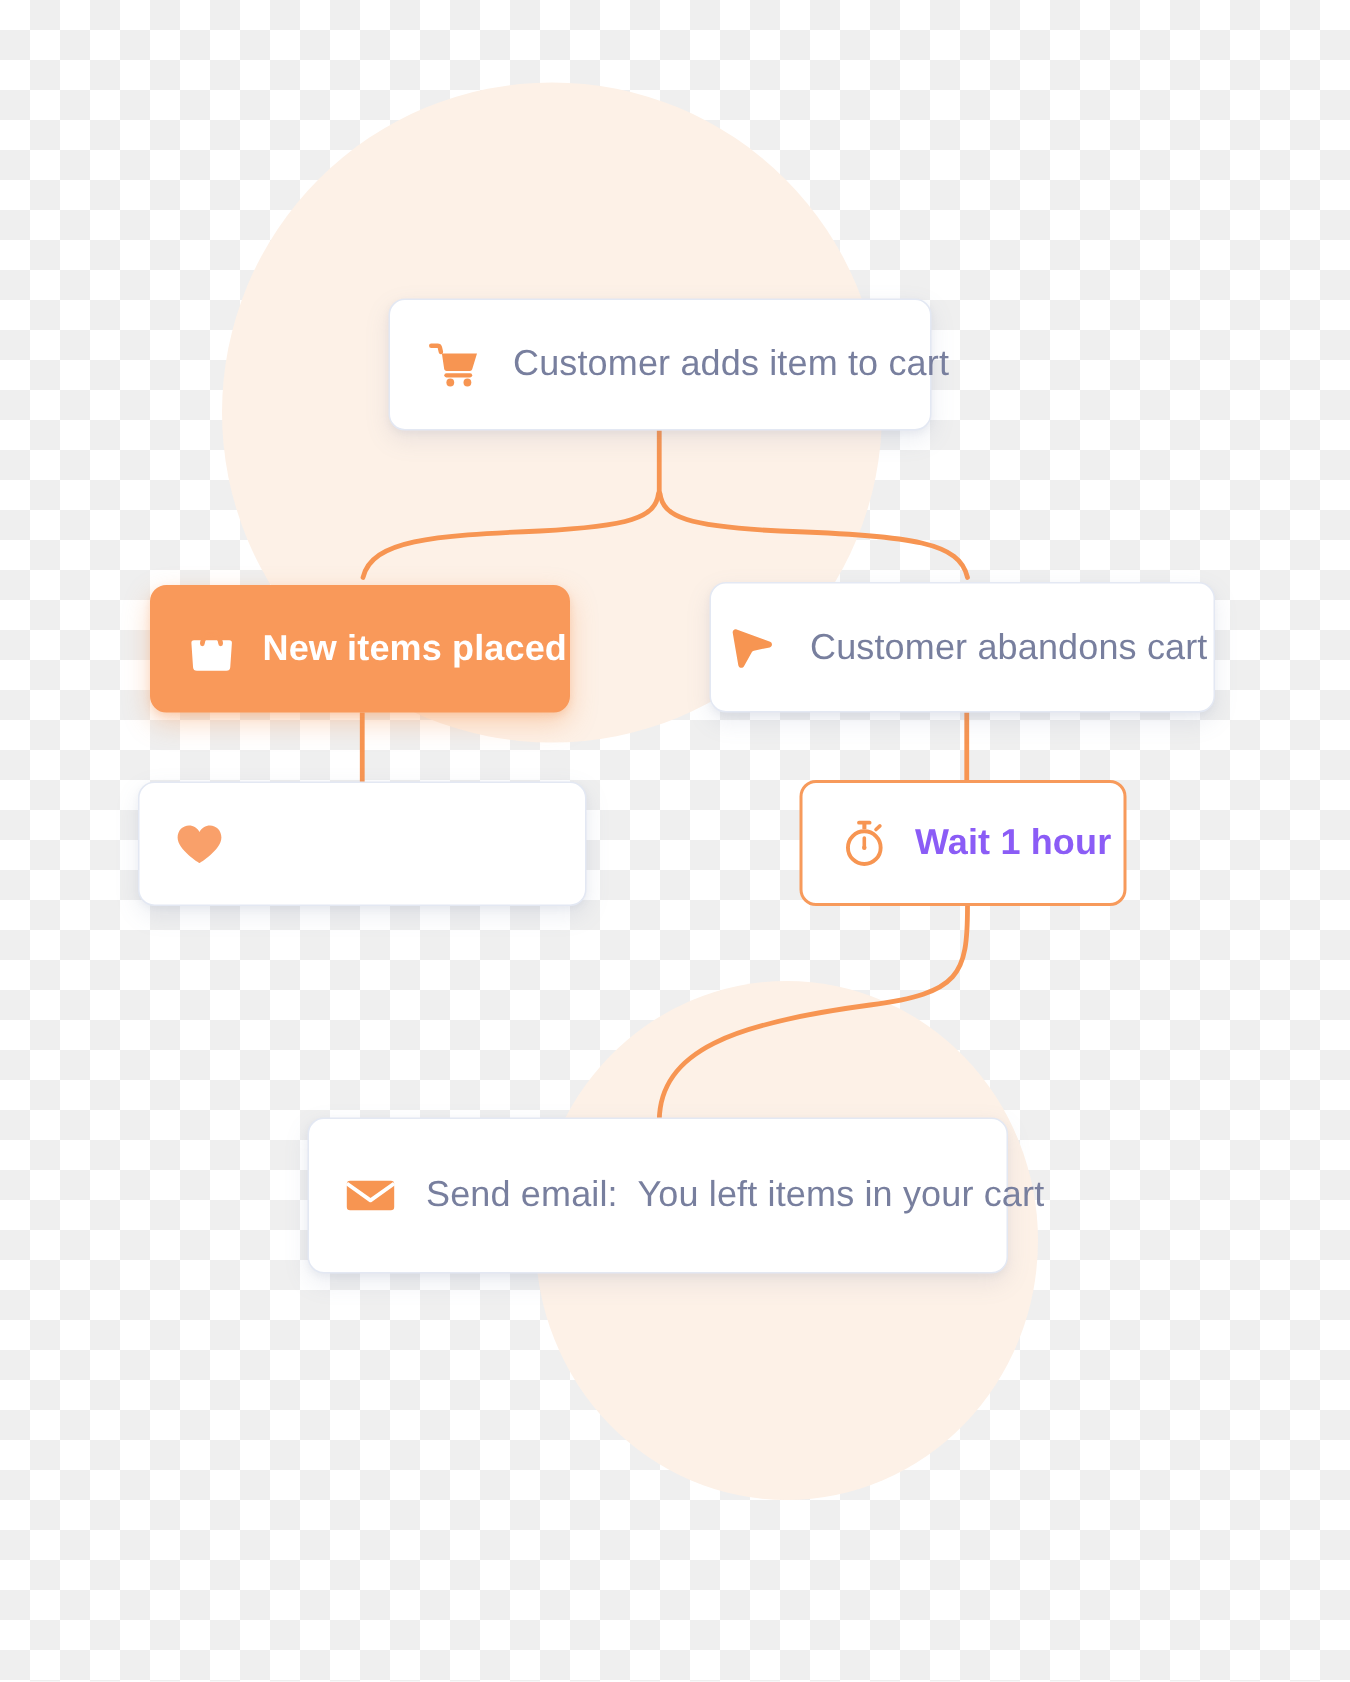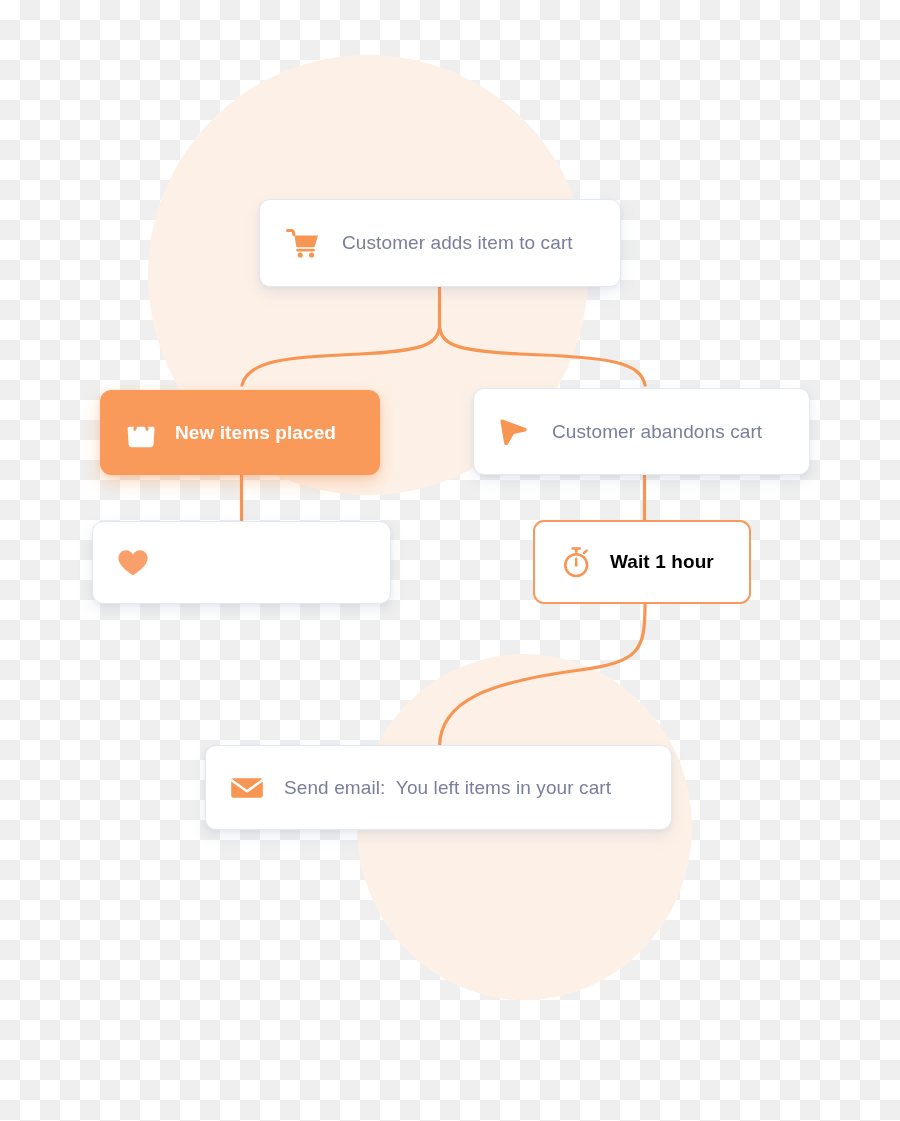--- a/index.html
+++ b/index.html
@@ -68,21 +68,21 @@
     box-shadow: 0 6px 16px rgba(108, 122, 160, 0.13),
                 0 2px 4px rgba(108, 122, 160, 0.07);
   }
   .node .icon {
     flex: 0 0 auto;
     display: flex;
     align-items: center;
     justify-content: center;
   }
   .node .label {
-    font-size: 19px;
+    font-size: 24px;
     color: #787f9e;
     letter-spacing: 0.1px;
     white-space: pre;
   }
 
   
   #node-add-to-cart {
     left: 259px;
     top: 199px;
     width: 362px;
@@ -106,21 +106,21 @@
   #node-new-order .label {
     color: #ffffff;
     font-weight: bold;
   }
 
   #node-abandons-cart {
     left: 473px;
     top: 388px;
     width: 337px;
     height: 87px;
-    padding-left: 24px;
+    padding-left: 12px;
   }
   #node-abandons-cart .icon { width: 32px; margin-right: 22px; }
 
   #node-send-thanks {
     left: 92px;
     top: 521px;
     width: 299px;
     height: 83px;
     padding-left: 24px;
   }
@@ -130,29 +130,29 @@
     left: 533px;
     top: 520px;
     width: 218px;
     height: 84px;
     padding-left: 26px;
     border: 2px solid #f79a5b;
     box-shadow: none;
   }
   #node-wait-1-hour .icon { width: 31px; margin-right: 18px; }
   #node-wait-1-hour .label {
-    color: #000000;
+    color: #8b5cf6;
     font-weight: bold;
   }
 
   #node-send-left-items {
     left: 205px;
     top: 745px;
     width: 467px;
-    height: 85px;
+    height: 104px;
     padding-left: 24px;
     text-align: right;
   }
   #node-send-left-items .icon { width: 34px; margin-right: 20px; }
 </style>
 </head>
 <body>
 
 <div id="canvas">
 

